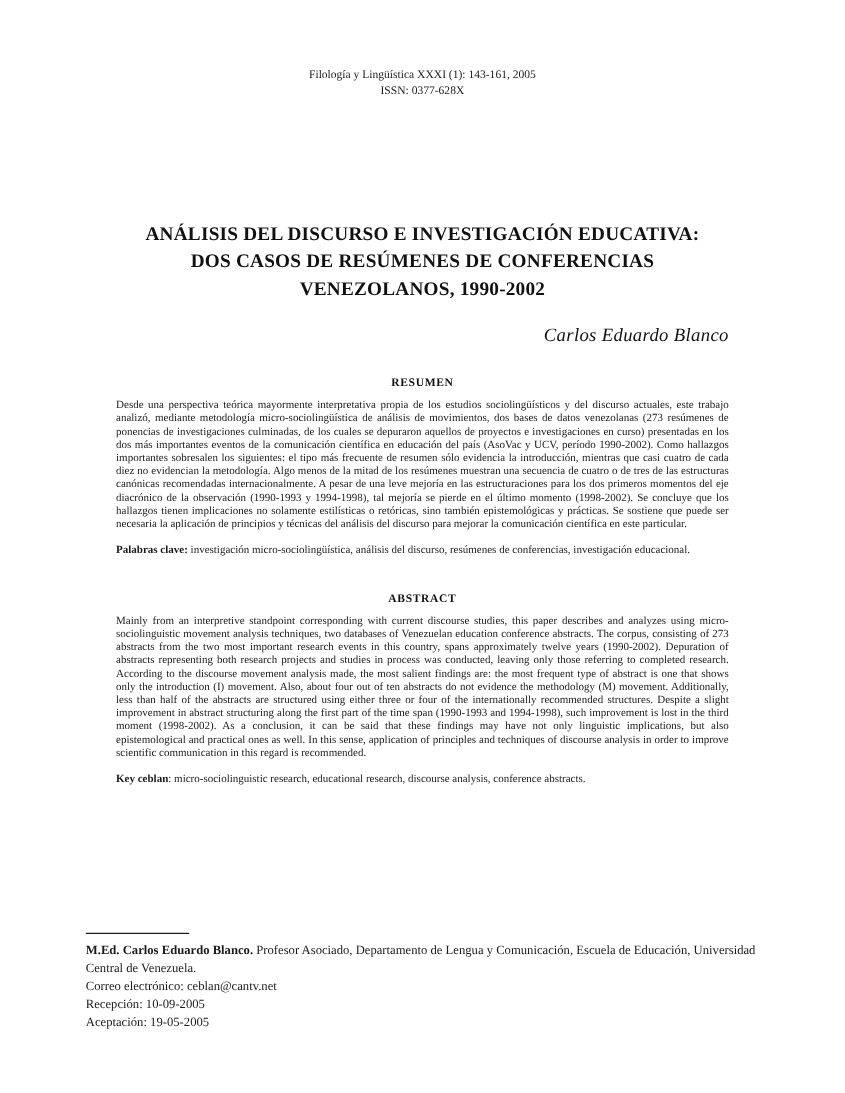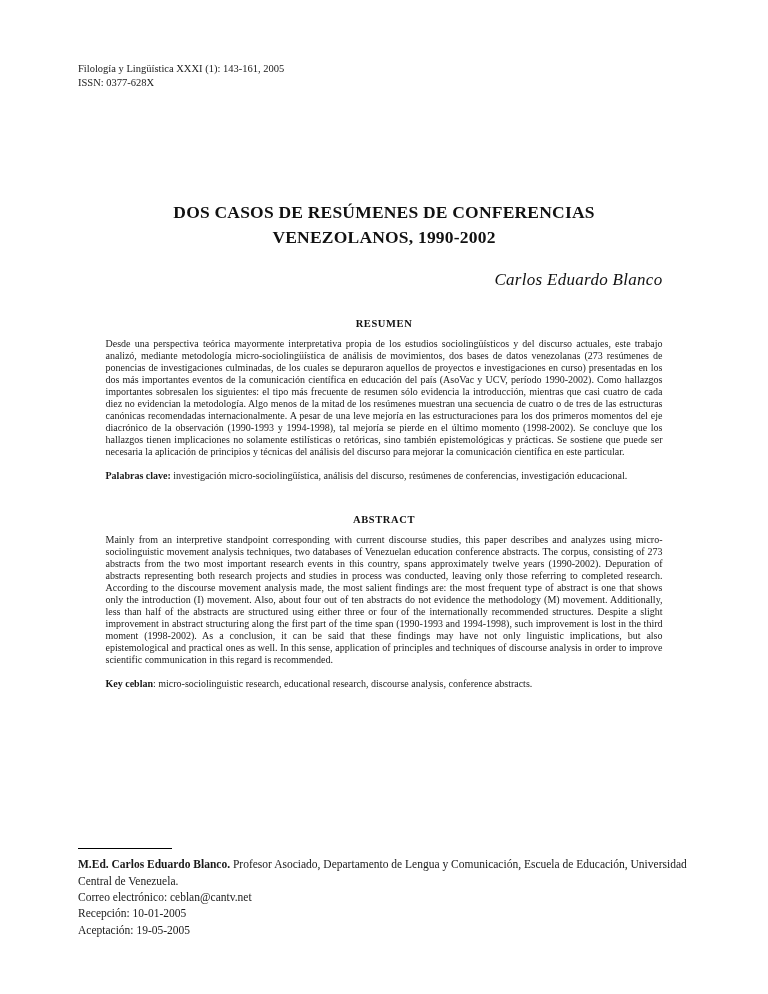--- a/index.html
+++ b/index.html
@@ -10,21 +10,21 @@
     height: 994px;
     margin: 0 auto;
     background: #ffffff;
     color: #141414;
     font-family: "Liberation Serif", "DejaVu Serif", serif;
     padding: 62px 78px 44px 78px;
     overflow: hidden;
   }
   
   .journal-header {
-    text-align: left;
+    text-align: center;
     font-size: 10.5px;
     line-height: 1.35;
     color: #1a1a1a;
   }
   
   .paper-title {
     margin-top: 110px;
     text-align: center;
     font-size: 17.5px;
     font-weight: bold;
@@ -90,20 +90,21 @@
 <body>
 
 <div class="page">
 
   <header class="journal-header">
     <div>Filología y Lingüística XXXI (1): 143-161, 2005</div>
     <div>ISSN: 0377-628X</div>
   </header>
 
   <h1 class="paper-title">
+    <span class="title-line">ANÁLISIS DEL DISCURSO E INVESTIGACIÓN EDUCATIVA:</span>
     <span class="title-line">DOS CASOS DE RESÚMENES DE CONFERENCIAS</span>
     <span class="title-line">VENEZOLANOS, 1990-2002</span>
   </h1>
 
   <div class="author-wrap">
     <span class="author-name">Carlos Eduardo Blanco</span>
   </div>
 
   <section class="abstract-block">
     <h2 class="abstract-heading">RESUMEN</h2>
@@ -114,17 +115,17 @@
   <section class="abstract-block second">
     <h2 class="abstract-heading">ABSTRACT</h2>
     <p class="abstract-body">Mainly from an interpretive standpoint corresponding with current discourse studies, this paper describes and analyzes using micro-sociolinguistic movement analysis techniques, two databases of Venezuelan education conference abstracts. The corpus, consisting of 273 abstracts from the two most important research events in this country, spans approximately twelve years (1990-2002). Depuration of abstracts representing both research projects and studies in process was conducted, leaving only those referring to completed research. According to the discourse movement analysis made, the most salient findings are: the most frequent type of abstract is one that shows only the introduction (I) movement. Also, about four out of ten abstracts do not evidence the methodology (M) movement. Additionally, less than half of the abstracts are structured using either three or four of the internationally recommended structures. Despite a slight improvement in abstract structuring along the first part of the time span (1990-1993 and 1994-1998), such improvement is lost in the third moment (1998-2002). As a conclusion, it can be said that these findings may have not only linguistic implications, but also epistemological and practical ones as well. In this sense, application of principles and techniques of discourse analysis in order to improve scientific communication in this regard is recommended.</p>
     <p class="abstract-body"><span class="kw-label">Key ceblan</span><span>: micro-sociolinguistic research, educational research, discourse analysis, conference abstracts.</span></p>
   </section>
 
   <footer class="paper-footer">
     <hr class="footnote-rule">
     <p><span class="bio-bold">M.Ed. Carlos Eduardo Blanco.</span><span> Profesor Asociado, Departamento de Lengua y Comunicación, Escuela de Educación, Universidad Central de Venezuela.</span></p>
     <p>Correo electrónico: ceblan@cantv.net</p>
-    <p>Recepción: 10-01-2005</p>
+    <p>Recepción: 10-09-2005</p>
     <p>Aceptación: 19-05-2005</p>
   </footer>
 
 </div>
 
 </body></html>

